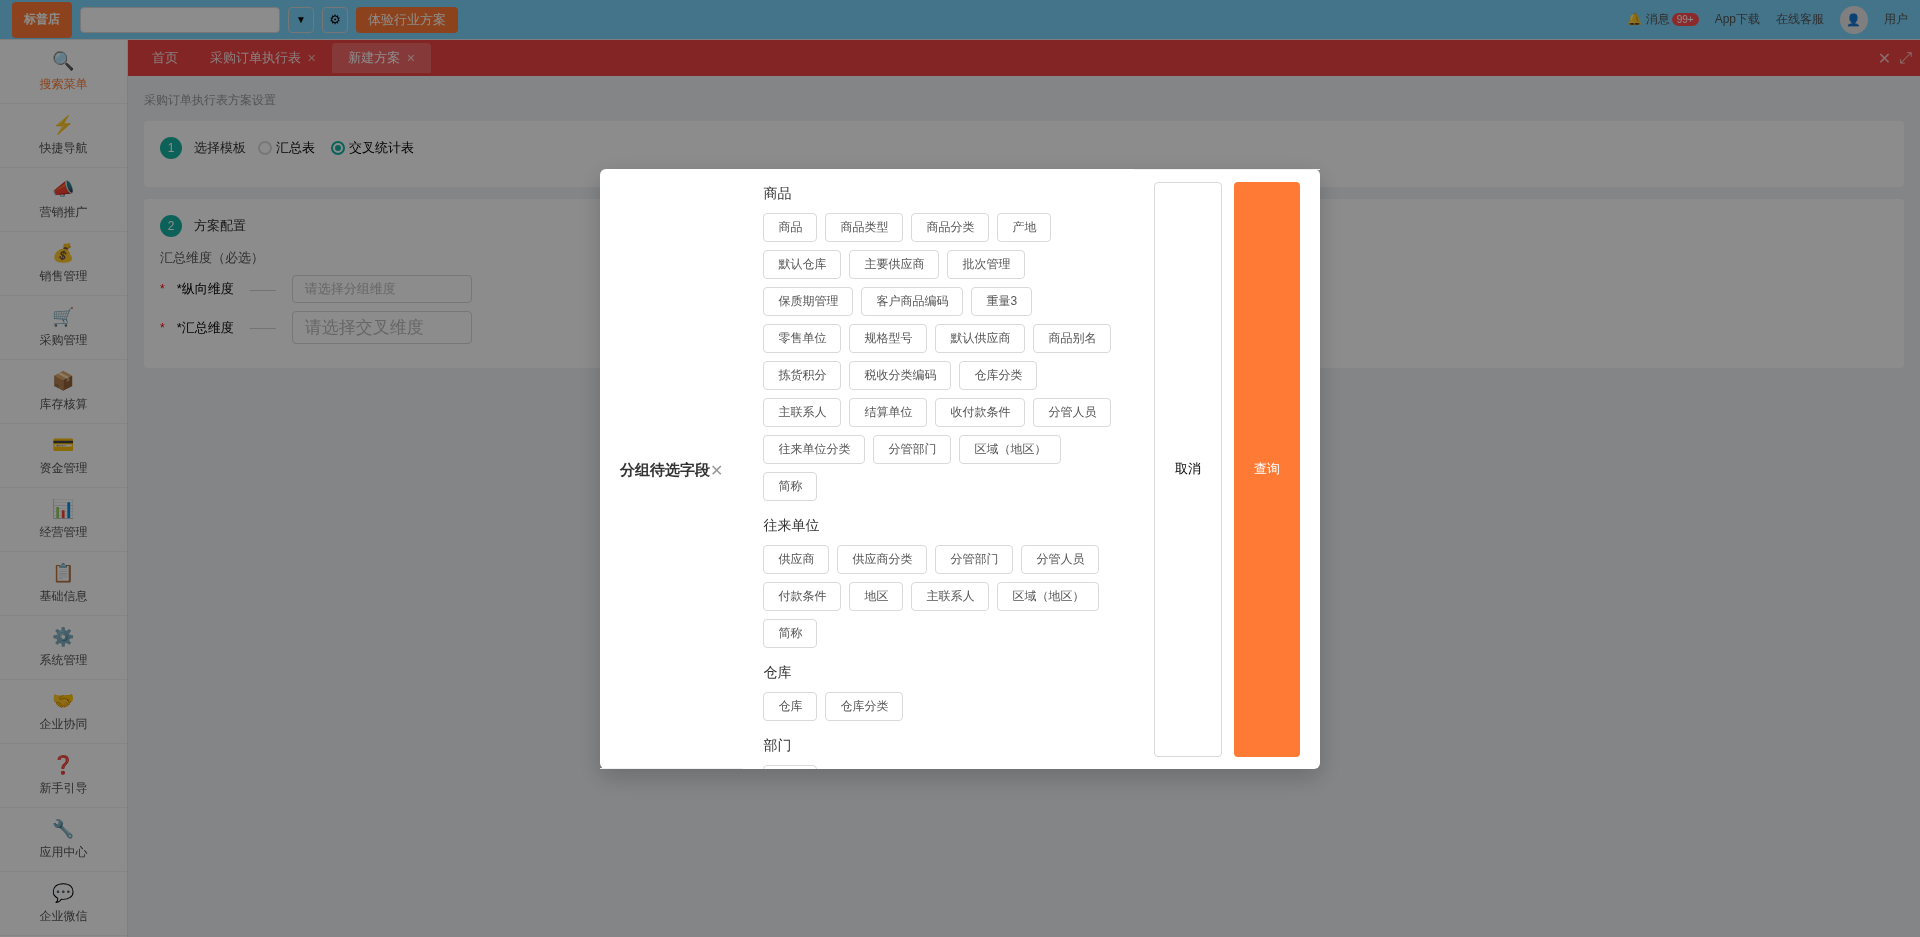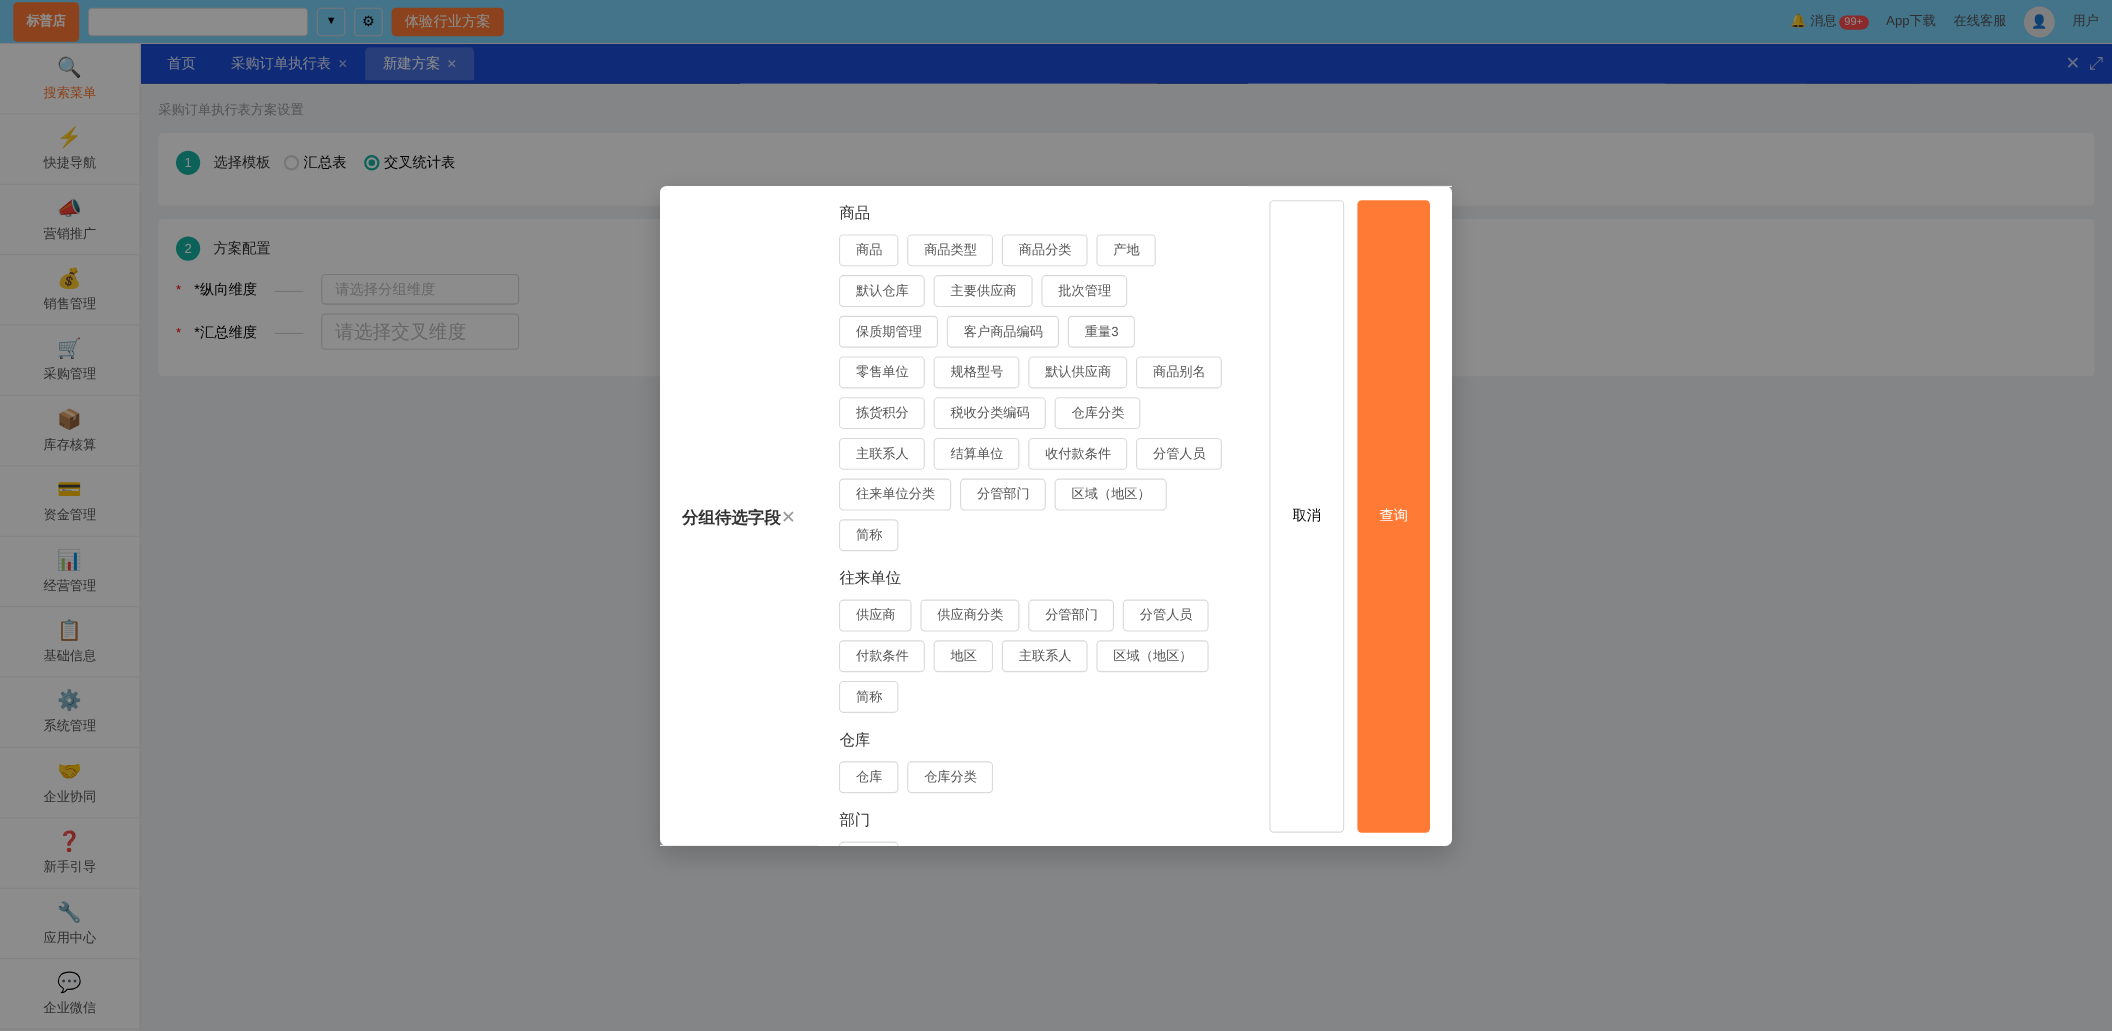--- a/index.html
+++ b/index.html
@@ -76,21 +76,21 @@
       color: #fff;
       border-radius: 10px;
       padding: 1px 5px;
       font-size: 10px;
       margin-left: 2px;
     }
 
     
     .nav-tabs {
       height: 36px;
-      background: #1d4ed8;
+      background: #ef4444;
       display: flex;
       align-items: center;
       padding: 0 8px;
       position: fixed;
       top: 40px; left: 128px; right: 0;
       z-index: 99;
     }
     .nav-tab {
       padding: 6px 16px;
       color: rgba(255,255,255,0.85);
@@ -432,20 +432,21 @@
           <span>交叉统计表</span>
         </label>
       </div>
     </div>
   </div>
   <div class="bg-page">
     <div class="step-row">
       <div class="step-num">2</div>
       <span class="step-label">方案配置</span>
     </div>
+    <div style="margin-bottom:8px;font-size:13px;color:#555;">汇总维度（必选）</div>
     <div style="display:flex;align-items:center;gap:12px;margin-bottom:8px;">
       <span style="color:#f00;font-size:12px;">*</span>
       <span>*纵向维度</span>
       <span style="color:#ccc;margin:0 4px;">——</span>
       <div style="border:1px solid #d9d9d9;border-radius:4px;padding:4px 12px;color:#bbb;font-size:13px;cursor:pointer;min-width:180px;">请选择分组维度</div>
     </div>
     <div style="display:flex;align-items:center;gap:12px;margin-bottom:8px;">
       <span style="color:#f00;font-size:12px;">*</span>
       <span>*汇总维度</span>
       <span style="color:#ccc;margin:0 4px;">——</span>

